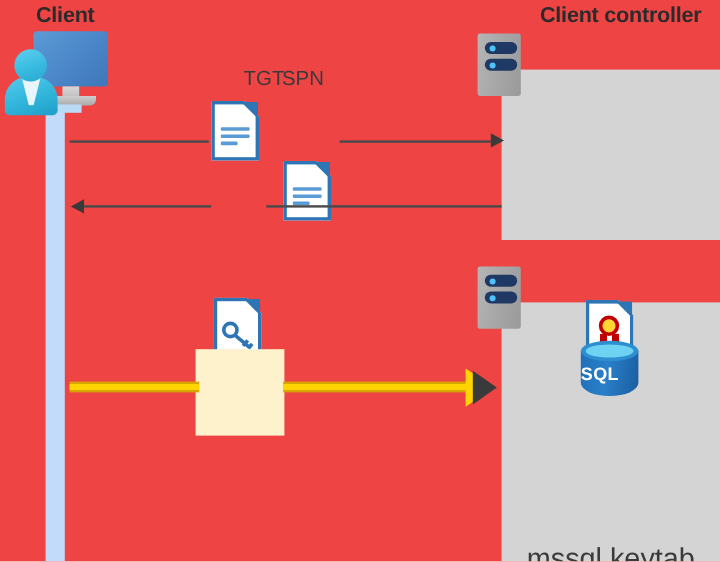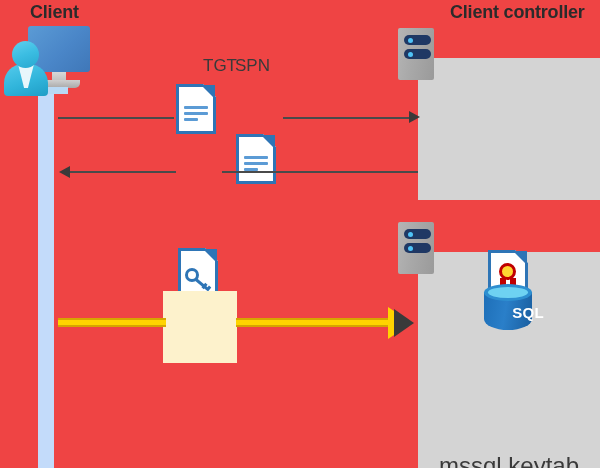--- a/index.html
+++ b/index.html
@@ -207,21 +207,21 @@
   }
   .db-top-inner {
     position: absolute;
     left: 4px; top: 3px; width: 40px; height: 11px;
     border-radius: 50%;
     background: #6ed2f2;
   }
   .db-label {
     position: absolute;
     left: 0; top: 20px; width: 60px;
-    text-align: right;
+    text-align: left;
     color: #ffffff;
     font-size: 15px;
     font-weight: bold;
     letter-spacing: 0.3px;
   }
 
   
   .msg-label {
     color: #3a3a3a;
     font-size: 17px;

